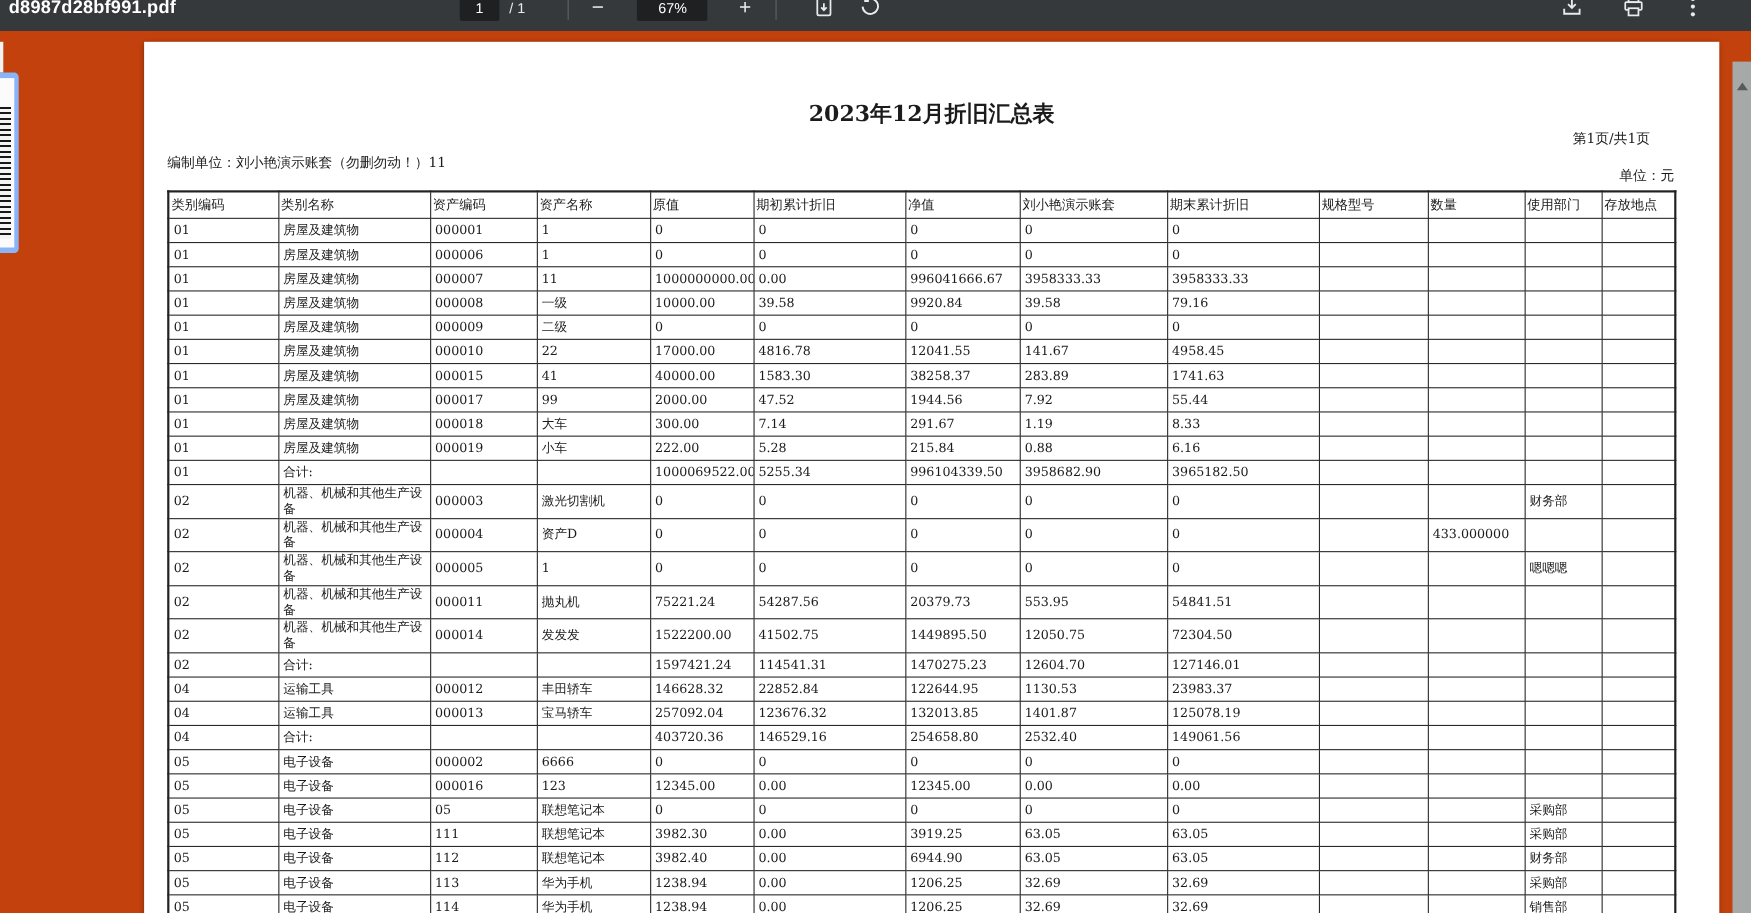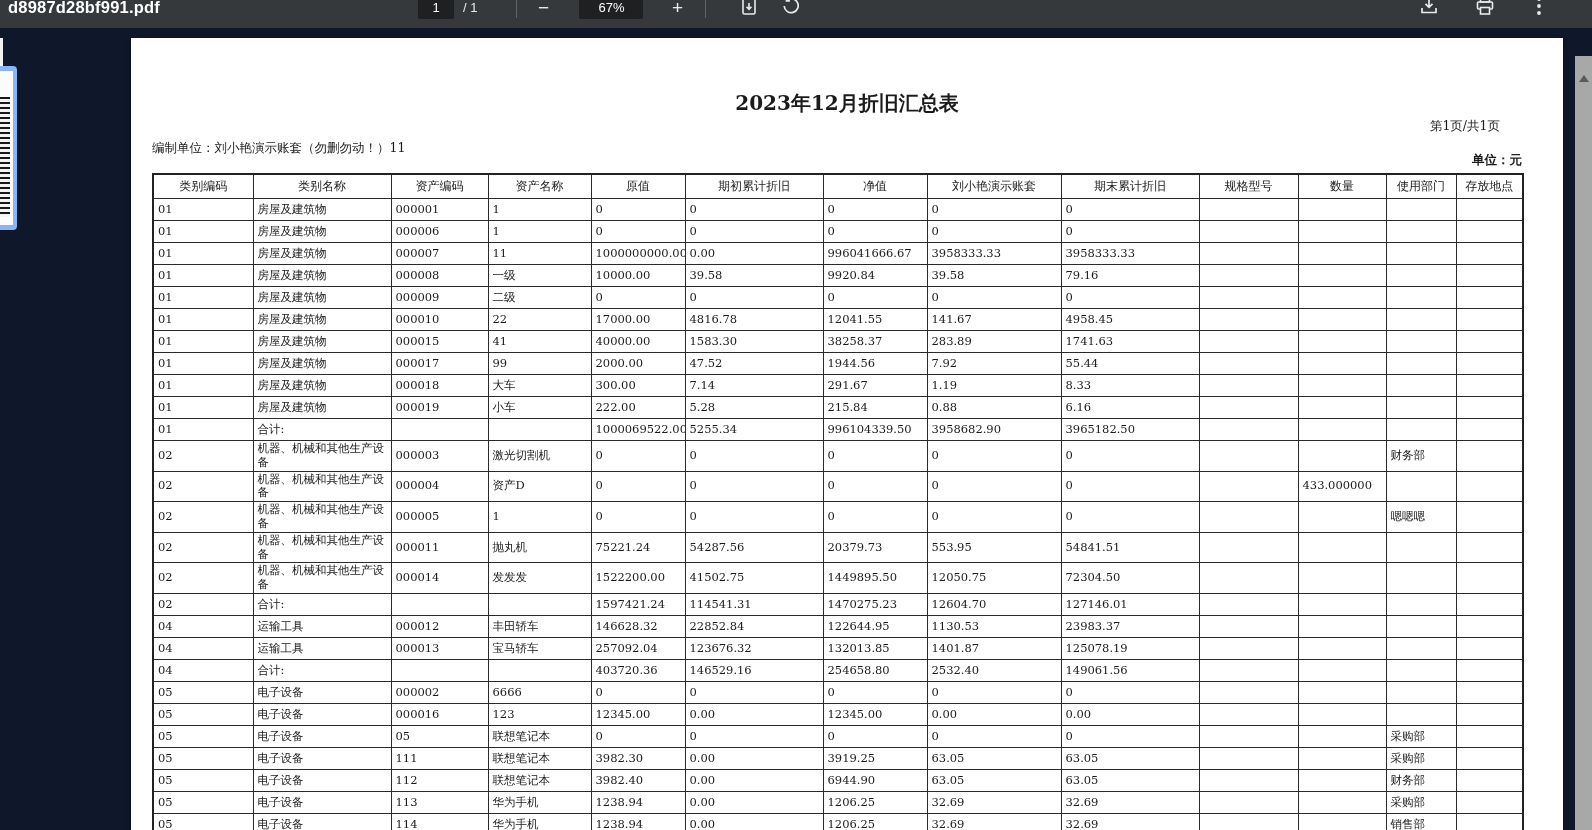--- a/index.html
+++ b/index.html
@@ -19,46 +19,46 @@
   .sep1{margin-left:39px;} .sep2{margin-left:18px;}
   .tb-btn{background:none;border:none;color:#e8eaed;font-size:19px;line-height:19px;padding:0;cursor:pointer;
           font-family:"Liberation Sans",sans-serif;}
   .minus-btn{margin-left:16px;width:20px;}
   .plus-btn{margin-left:24px;width:20px;}
   .icon-btn{background:none;border:none;padding:0;margin:0;cursor:pointer;display:flex;align-items:center;justify-content:center;}
   .fit-btn{margin-left:32px;} .rotate-btn{margin-left:20px;}
   .right-controls{position:absolute;right:44px;top:-14px;height:42px;display:flex;align-items:center;gap:34px;color:#e8eaed;}
 
   
-  .content{position:absolute;top:28px;left:0;right:0;bottom:0;background:#0f172a;}
+  .content{position:absolute;top:28px;left:0;right:0;bottom:0;background:#c2410c;}
 
   
   .thumb-sliver{position:absolute;left:0;top:10px;width:3px;height:28px;background:#f2f2f2;}
   .thumbnail{position:absolute;left:-35px;top:38px;width:52px;height:164px;background:#8ab4f8;border-radius:4px;}
   .thumb-page{position:absolute;left:4px;top:5px;width:44px;height:154px;background:#fbfbfb;
               }
   .thumb-lines{position:absolute;left:3px;right:3px;top:26px;bottom:8px;
               background:repeating-linear-gradient(to bottom,#17181a 0 2px,#f4f4f4 2px 5px);}
 
   
   .page{position:absolute;left:131px;top:10px;width:1432px;height:1010px;background:#ffffff;
         box-shadow:0 1px 5px rgba(0,0,0,.4);
         font-family:"DejaVu Serif","Liberation Serif",serif;color:#1b1b1b;}
   .doc-title{position:absolute;left:0;right:0;top:52px;text-align:center;font-size:20px;font-weight:700;}
   .meta-pageinfo{position:absolute;top:80px;right:63px;font-size:12.5px;}
   .meta-prepared{position:absolute;top:102px;left:21px;font-size:12.5px;text-align:right;}
-  .meta-unit{position:absolute;top:114px;right:41px;font-size:12.5px;font-weight:bold;}
+  .meta-unit{position:absolute;top:114px;right:41px;font-size:12.5px;}
 
   
   .tbl-wrap{position:absolute;left:21px;top:135px;}
   table{border-collapse:collapse;table-layout:fixed;width:1370px;font-size:11.5px;
         font-family:"DejaVu Serif","Liberation Serif",serif;color:#1b1b1b;}
   th,td{border:1px solid #2a2a2a;overflow:hidden;padding:1px 4px;vertical-align:middle;line-height:1.2;}
   table{border:2px solid #222;}
-  thead th{height:21px;text-align:center;font-weight:500;font-size:12px;padding:1px 2px;}
+  thead th{height:21px;text-align:left;font-weight:500;font-size:12px;padding:1px 2px;}
   tbody td{text-align:left;}
   tr.r-normal td{height:19px;}
   tr.r-tall td{height:27px;}
 
   
   .scrollbar{position:absolute;top:28px;right:0;width:17px;bottom:0;background:#a6a9a7;z-index:10;}
   .scroll-arrow{width:0;height:0;border-left:5px solid transparent;border-right:5px solid transparent;
                 border-bottom:7px solid #575b5e;margin:19px auto 0;}
 </style>
 </head>

